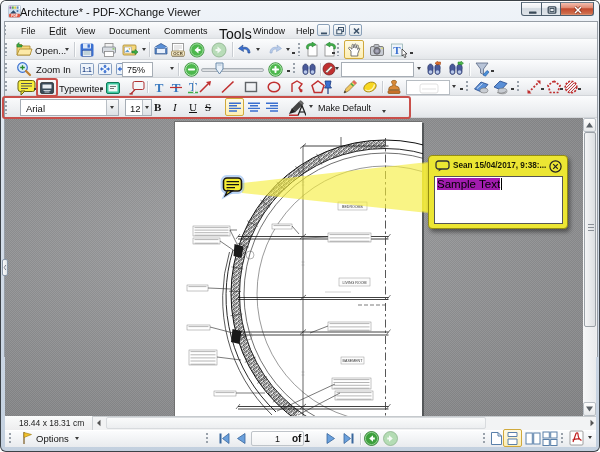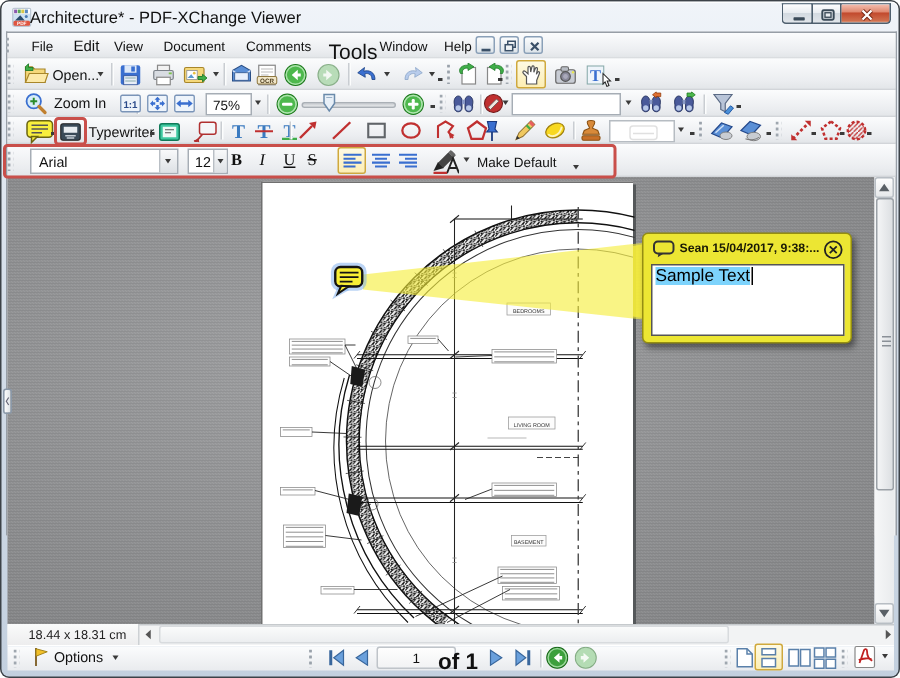--- a/index.html
+++ b/index.html
@@ -187,21 +187,21 @@
             <text x="8" y="11" font-size="6.5" fill="#2a4a8a" text-anchor="middle" font-weight="bold">1:1</text>
           </svg>
 <svg width="16" height="16" viewBox="0 0 16 16" style="position:absolute;left:96px;top:39px">
             <rect x="1.5" y="2.5" width="13" height="11" rx="1" fill="#eef4fb" stroke="#7a94b8" stroke-width="0.9"></rect>
             <path d="M8 3.5 L10 5.5 L8.8 5.5 L8.8 7 L7.2 7 L7.2 5.5 L6 5.5 Z M8 12.5 L6 10.5 L7.2 10.5 L7.2 9 L8.8 9 L8.8 10.5 L10 10.5 Z M3 8 L5 6 L5 7.2 L6.5 7.2 L6.5 8.8 L5 8.8 L5 10 Z M13 8 L11 10 L11 8.8 L9.5 8.8 L9.5 7.2 L11 7.2 L11 6 Z" fill="#3a6fd0"></path>
           </svg>
 <svg width="16" height="16" viewBox="0 0 16 16" style="position:absolute;left:114px;top:39px">
             <rect x="1.5" y="2.5" width="13" height="11" rx="1" fill="#eef4fb" stroke="#7a94b8" stroke-width="0.9"></rect>
             <path d="M2.5 8 L5.5 5.5 L5.5 7.2 L10.5 7.2 L10.5 5.5 L13.5 8 L10.5 10.5 L10.5 8.8 L5.5 8.8 L5.5 10.5 Z" fill="#3a6fd0"></path>
           </svg>
-<div class="combo" style="left:136px;top:40px;width:31px;height:15px">
+<div class="combo" style="left:121px;top:40px;width:31px;height:15px">
             <div class="txt" style="left:4px;top:2px;font-size:9px">75%</div>
           </div>
 <div class="dd" style="left:169px;top:45px"></div>
 <div class="sep" style="left:177px;top:41px;height:13px"></div>
 <svg width="15" height="15" viewBox="0 0 15 15" style="position:absolute;left:183px;top:40px">
             <circle cx="7.5" cy="7.5" r="6.8" fill="#4db84d" stroke="#1e7a1e" stroke-width="0.7"></circle>
             <circle cx="7.5" cy="7.5" r="5.9" fill="none" stroke="#b0e4b0" stroke-width="1"></circle>
             <rect x="4" y="6.5" width="7" height="2" rx="0.8" fill="#fff"></rect>
           </svg>
 <div class="abs" style="left:200px;top:46px;width:63px;height:4px;background:linear-gradient(#c8ccd0,#e8eaec);border:1px solid #aab0b6;border-radius:2px"></div>
@@ -551,21 +551,21 @@
             <svg width="15" height="12" viewBox="0 0 15 12" style="left:6px;top:4px">
               <rect x="1" y="1" width="13" height="8" rx="2.5" fill="none" stroke="#333" stroke-width="1.3"></rect>
               <path d="M4 9 L3.5 11.5 L7 9.3 Z" fill="#333"></path>
             </svg>
             <div class="abs" style="left:24px;top:5px;font-size:8.2px;font-weight:bold;color:#1a1a05;white-space:nowrap">Sean 15/04/2017, 9:38:...</div>
             <svg width="13" height="13" viewBox="0 0 13 13" style="right:5px;top:4px">
               <circle cx="6.5" cy="6.5" r="5.6" fill="none" stroke="#222" stroke-width="1.2"></circle>
               <path d="M4.2 4.2 L8.8 8.8 M8.8 4.2 L4.2 8.8" stroke="#222" stroke-width="1.2"></path>
             </svg>
             <div class="abs" style="left:5px;top:20px;width:129px;height:48px;background:#fff;border:1px solid #555">
-              <div class="abs" style="left:2px;top:1px;font-size:11.5px;color:#000"><span style="background:#7dd3fc">Sample Text</span><span style="border-left:1px solid #000;margin-left:0.5px"></span></div>
+              <div class="abs" style="left:2px;top:1px;font-size:11.5px;color:#000"><span style="background:#a21caf">Sample Text</span><span style="border-left:1px solid #000;margin-left:0.5px"></span></div>
             </div>
           </div>
 </div>
 <div class="abs" style="left:578px;top:96px;width:13px;height:298px;background:linear-gradient(90deg,#f6f7f8,#e9ebed)">
 <div class="abs" style="left:0;top:0;width:13px;height:14px;background:linear-gradient(#fdfdfd,#e6e8ea);border:1px solid #b8bec4;border-radius:2px">
             <svg width="11" height="12" viewBox="0 0 11 12" style="position:absolute;left:0;top:0">
               <path d="M5.5 3.5 L9 8.5 H2 Z" fill="#5a6066"></path>
             </svg>
           </div>
 <div class="abs" style="left:0.5px;top:14px;width:12px;height:195px;background:linear-gradient(90deg,#f4f5f6,#dcdfe2);border:1px solid #9aa0a6;border-radius:2px">
@@ -598,21 +598,21 @@
 <div class="dd" style="left:70px;top:415px"></div>
 <div class="grip" style="left:201px;top:411px;height:12px"></div>
 <svg width="16" height="15" viewBox="0 0 16 15" style="position:absolute;left:211px;top:409px">
           <path d="M4.5 2.5 V12.5" stroke="#38669c" stroke-width="2"></path>
           <path d="M13 2.5 L6.5 7.5 L13 12.5 Z" fill="#6aa0dc" stroke="#38669c" stroke-width="0.8"></path>
         </svg>
 <svg width="16" height="15" viewBox="0 0 16 15" style="position:absolute;left:228px;top:409px">
           <path d="M12 2.5 L4.5 7.5 L12 12.5 Z" fill="#6aa0dc" stroke="#38669c" stroke-width="0.8"></path>
         </svg>
 <div class="abs" style="left:246px;top:409px;width:53px;height:15px;background:linear-gradient(#fefefe,#f2f3f4);border:1px solid #bfc4c9;border-radius:2px;font-size:9px;text-align:center;line-height:15px;color:#111">1</div>
-<div class="txt" style="left:287px;top:411px;font-size:15px;font-weight:bold">of 1</div>
+<div class="txt" style="left:287px;top:411px;font-size:10px;font-weight:bold">of 1</div>
 <svg width="16" height="15" viewBox="0 0 16 15" style="position:absolute;left:318px;top:409px">
           <path d="M4 2.5 L11.5 7.5 L4 12.5 Z" fill="#6aa0dc" stroke="#38669c" stroke-width="0.8"></path>
         </svg>
 <svg width="16" height="15" viewBox="0 0 16 15" style="position:absolute;left:336px;top:409px">
           <path d="M3 2.5 L9.5 7.5 L3 12.5 Z" fill="#6aa0dc" stroke="#38669c" stroke-width="0.8"></path>
           <path d="M11.5 2.5 V12.5" stroke="#38669c" stroke-width="2"></path>
         </svg>
 <div class="sep" style="left:355px;top:411px;height:12px"></div>
 <svg width="15" height="15" viewBox="0 0 15 15" style="position:absolute;left:359px;top:409px">
           <circle cx="7.5" cy="7.5" r="7" fill="#3da03d" stroke="#1a681a" stroke-width="0.7"></circle>

